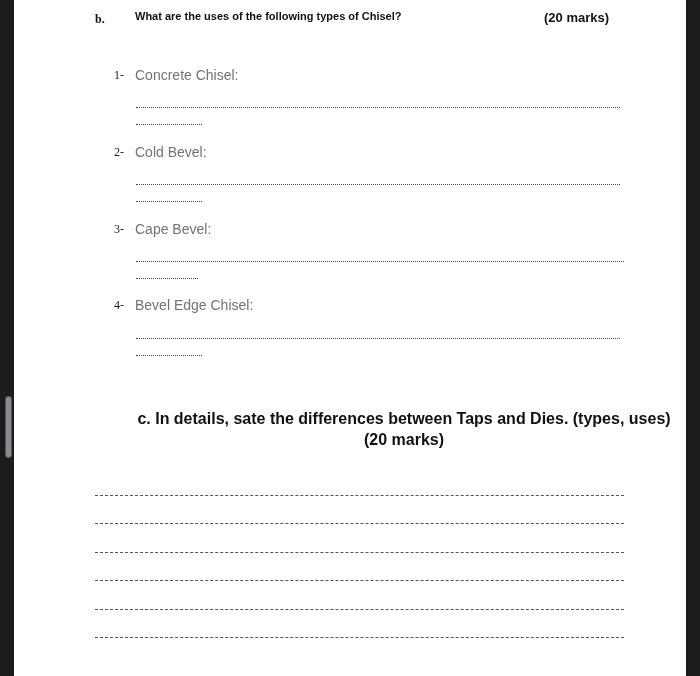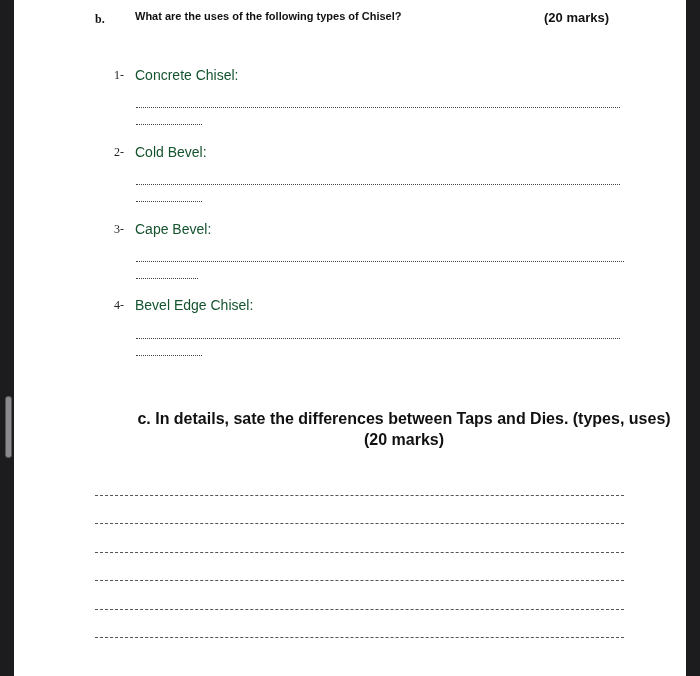--- a/index.html
+++ b/index.html
@@ -14,21 +14,21 @@
     background: #8a8a8e; border-radius: 3px; border: 1px solid #555;
   }
   .right-bar { position: absolute; left: 686px; top: 0; width: 14px; height: 676px; background: #1c1c1e; }
   .page {
     position: absolute; left: 14px; top: 0; width: 672px; height: 676px; background: #ffffff;
   }
   .q-letter { position: absolute; font-family: "Liberation Serif", serif; font-weight: bold; font-size: 12px; color: #111; }
   .q-title { position: absolute; font-weight: bold; font-size: 11px; color: #111; white-space: nowrap; }
   .marks { position: absolute; font-weight: bold; font-size: 13px; color: #111; white-space: nowrap; }
   .item-num { position: absolute; font-family: "Liberation Serif", serif; font-size: 12px; color: #222; }
-  .item-label { position: absolute; font-size: 14px; color: #14532d; white-space: nowrap; }
+  .item-label { position: absolute; font-size: 14px; color: #737373; white-space: nowrap; }
   .dots {
     position: absolute; height: 0; border-bottom: 1.3px dotted #444;
   }
   .q-c {
     position: absolute; left: 80px; width: 540px; text-align: center;
     font-weight: bold; font-size: 16px; color: #111; line-height: 21px; margin-left: 40px;
   }
   .dash {
     position: absolute; left: 81px; width: 529px; height: 0;
     border-bottom: 1.4px dashed #555;

